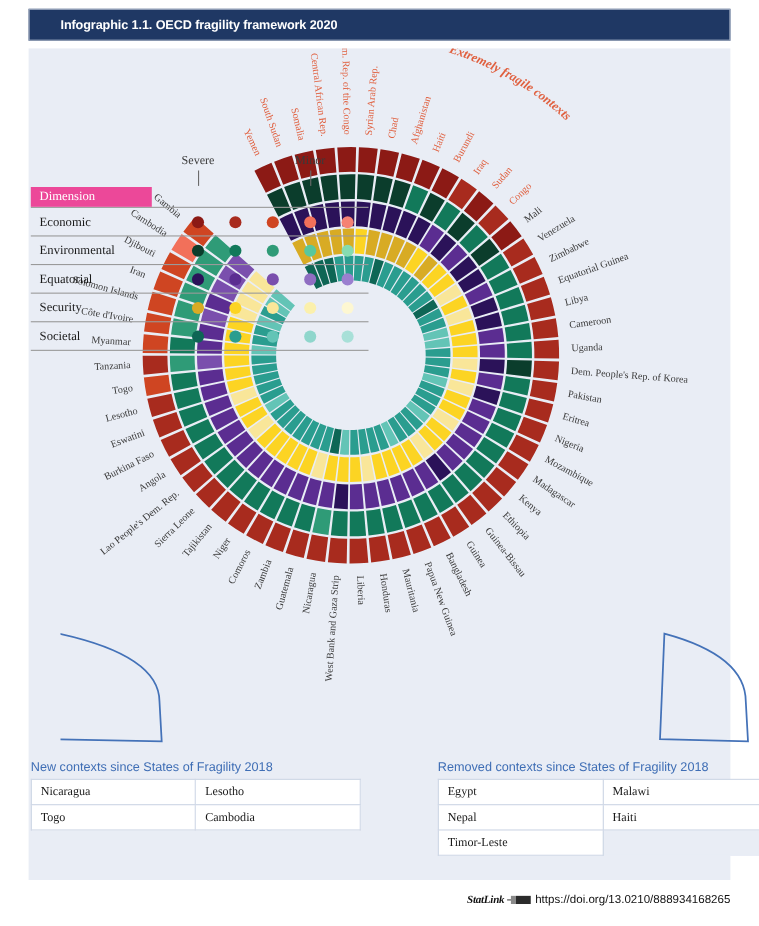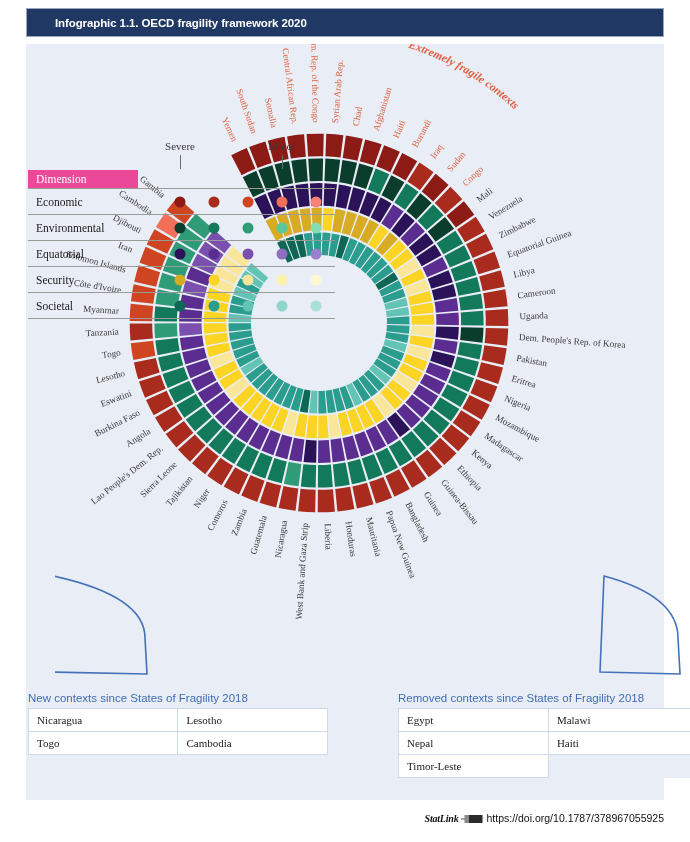--- a/index.html
+++ b/index.html
@@ -687,16 +687,16 @@
           </tr>
           <tr>
             <td style="width: 140px;">Timor-Leste</td>
             <td class="blank" style="width: 140px;"></td>
           </tr>
         </tbody>
       </table>
   </div>
 
   <div class="statlink">
-    <span class="sl">StatLink</span><span class="glyph"></span><span>https://doi.org/10.1787/378967055925</span>
+    <span class="sl">StatLink</span><span class="glyph"></span><span>https://doi.org/13.0210/888934168265</span>
   </div>
 
 </div>
 
 </body></html>

